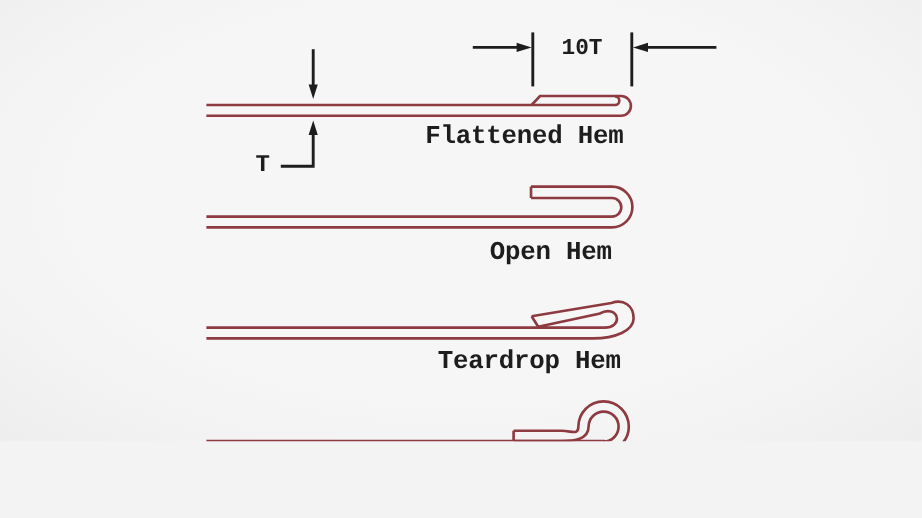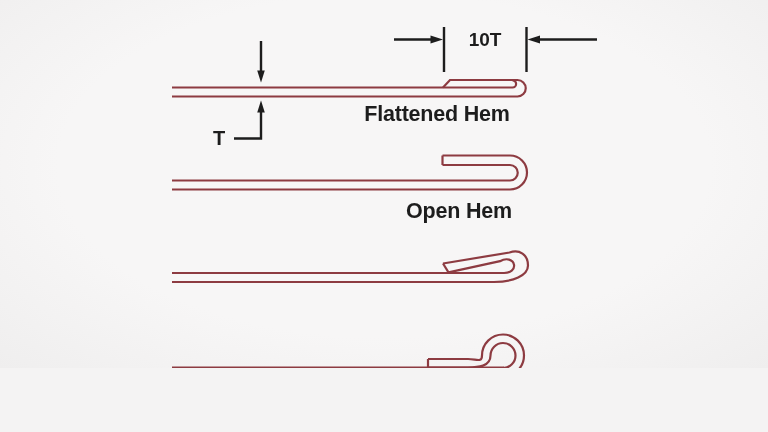--- a/index.html
+++ b/index.html
@@ -7,20 +7,21 @@
     padding: 0;
     background: var(--background, #f4f3f3);
     font-family: "Liberation Sans", sans-serif;
   }
   .diagram {
     position: relative;
     width: 768px;
     height: 368px;
     background: radial-gradient(ellipse at 50% 45%, #f7f6f6 60%, #efeeee 100%);
     overflow: hidden;
+    font-family: Liberation Mono, monospace;
   }
   .diagram svg {
     position: absolute;
     left: 0;
     top: 0;
   }
   .hem-line {
     fill: none;
     stroke: var(--sheet-line, #8d3b41);
     stroke-width: 2.2;
@@ -106,14 +107,15 @@
       <polygon class="dim-head" points="261,100.5 257.2,112.5 264.8,112.5"></polygon>
       <path class="dim-line" d="M261,112 V138.5 H234"></path>
     </g>
   </svg>
 
   <div class="dim-label ten-t">10T</div>
   <div class="dim-label tee">T</div>
 
   <div class="label open">Open Hem</div>
   <div class="label flattened">Flattened Hem</div>
+  <div class="label teardrop">Teardrop Hem</div>
 
 </div>
 
 </body></html>

